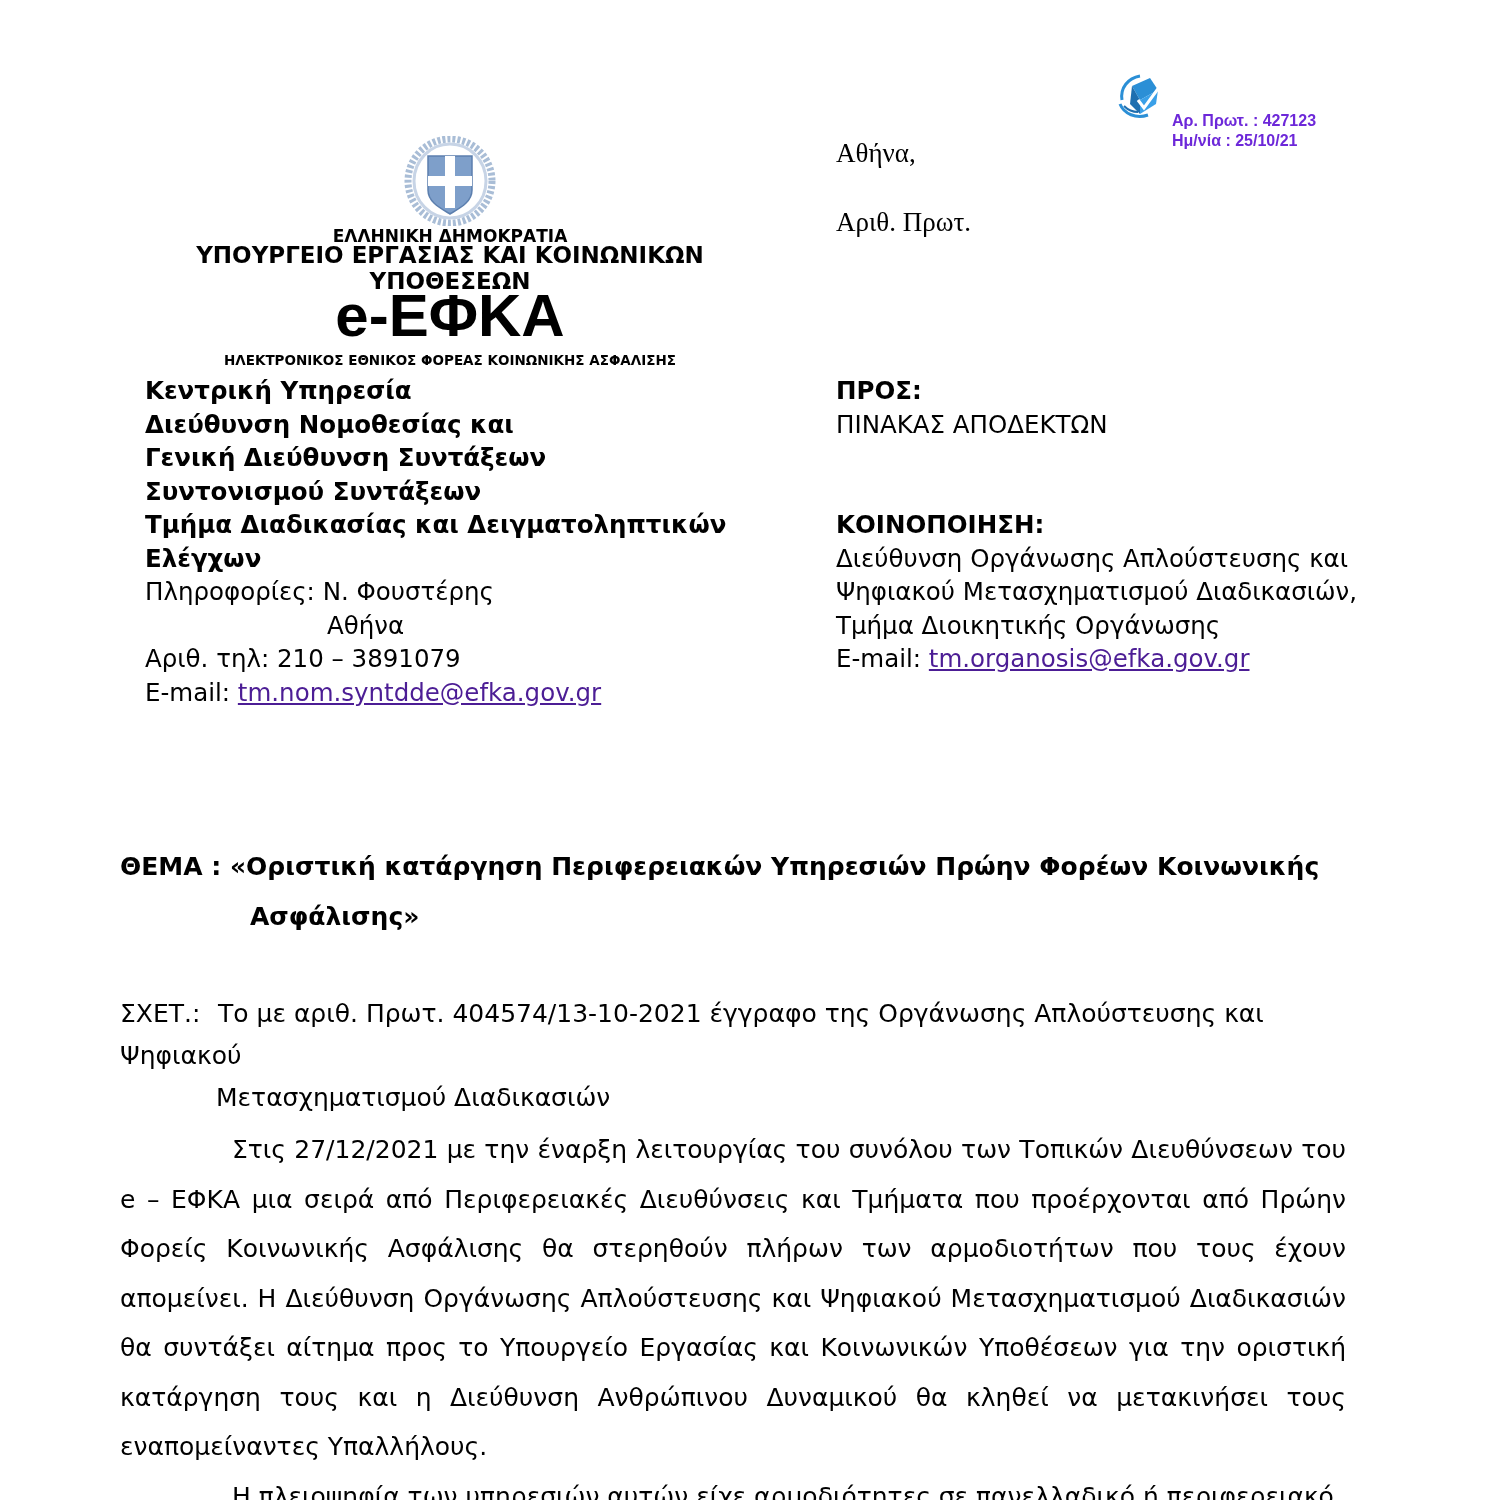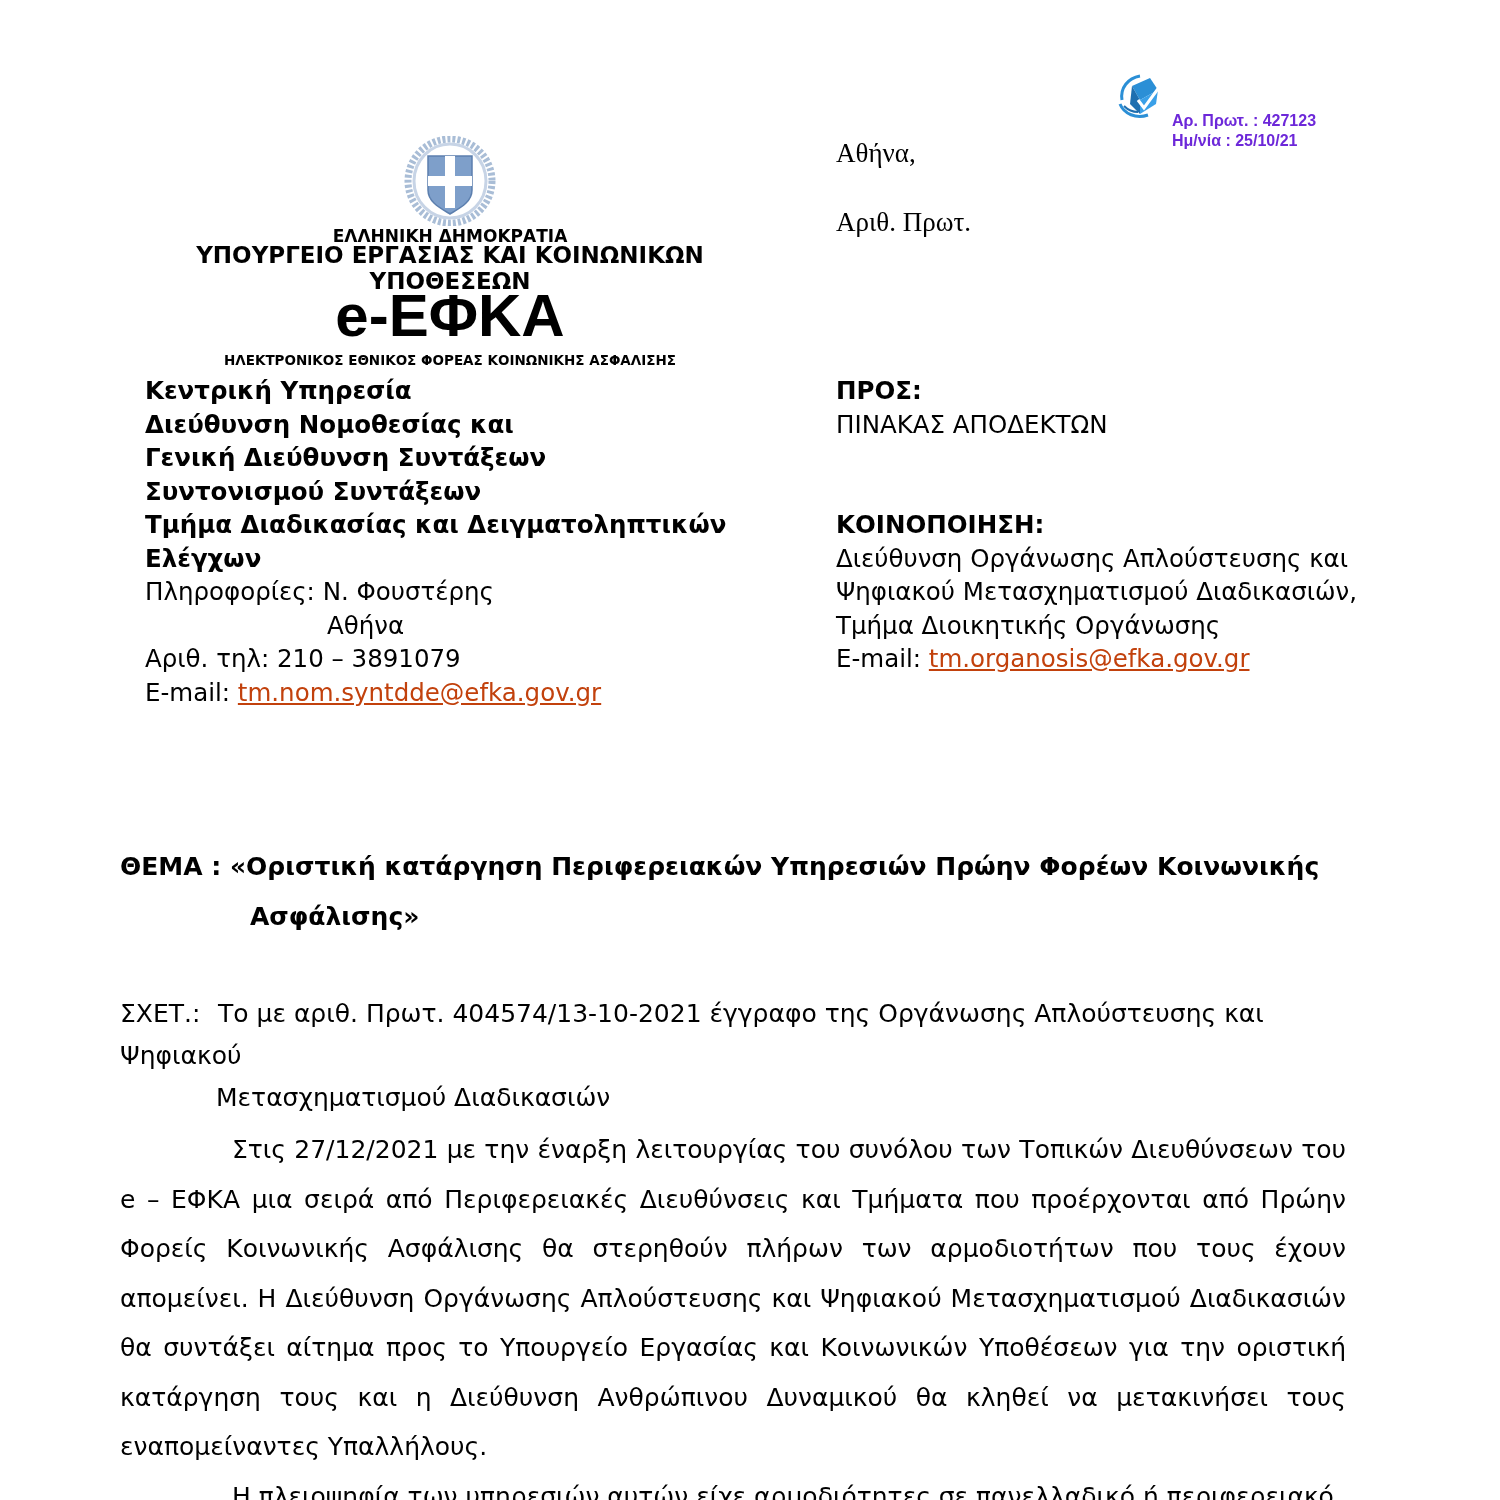--- a/index.html
+++ b/index.html
@@ -1,20 +1,20 @@
 <!DOCTYPE html>
 <html><head>
   <meta charset="utf-8">
   <style>
     html, body { margin: 0; padding: 0; background: #ffffff; }
     body { width: 1500px; height: 1500px; position: relative; overflow: hidden; color: #000; font-family: "DejaVu Sans", sans-serif; }
     .abs { position: absolute; }
     .sans { font-family: "DejaVu Sans", sans-serif; }
     .lib { font-family: "Liberation Sans", sans-serif; }
-    a.link { color: #c2410c; text-decoration: underline; }
+    a.link { color: #4c1d95; text-decoration: underline; }
 
     
     .stamp { left: 1116px; top: 68px; width: 260px; height: 56px; }
     .stamp-icon { position: absolute; left: 0; top: 2px; width: 48px; height: 50px; }
     .stamp-text { position: absolute; left: 56px; top: 2px; font-family: "Liberation Sans", sans-serif; font-weight: bold; font-size: 16px; line-height: 20px; color: #6d28d9; margin-top: 41px; }
 
     
     .coat { left: 404px; top: 136px; width: 92px; height: 90px; }
     .hdr-line { left: 140px; width: 620px; text-align: center; font-weight: bold; }
     .hdr1 { top: 226px; font-size: 17px; }

